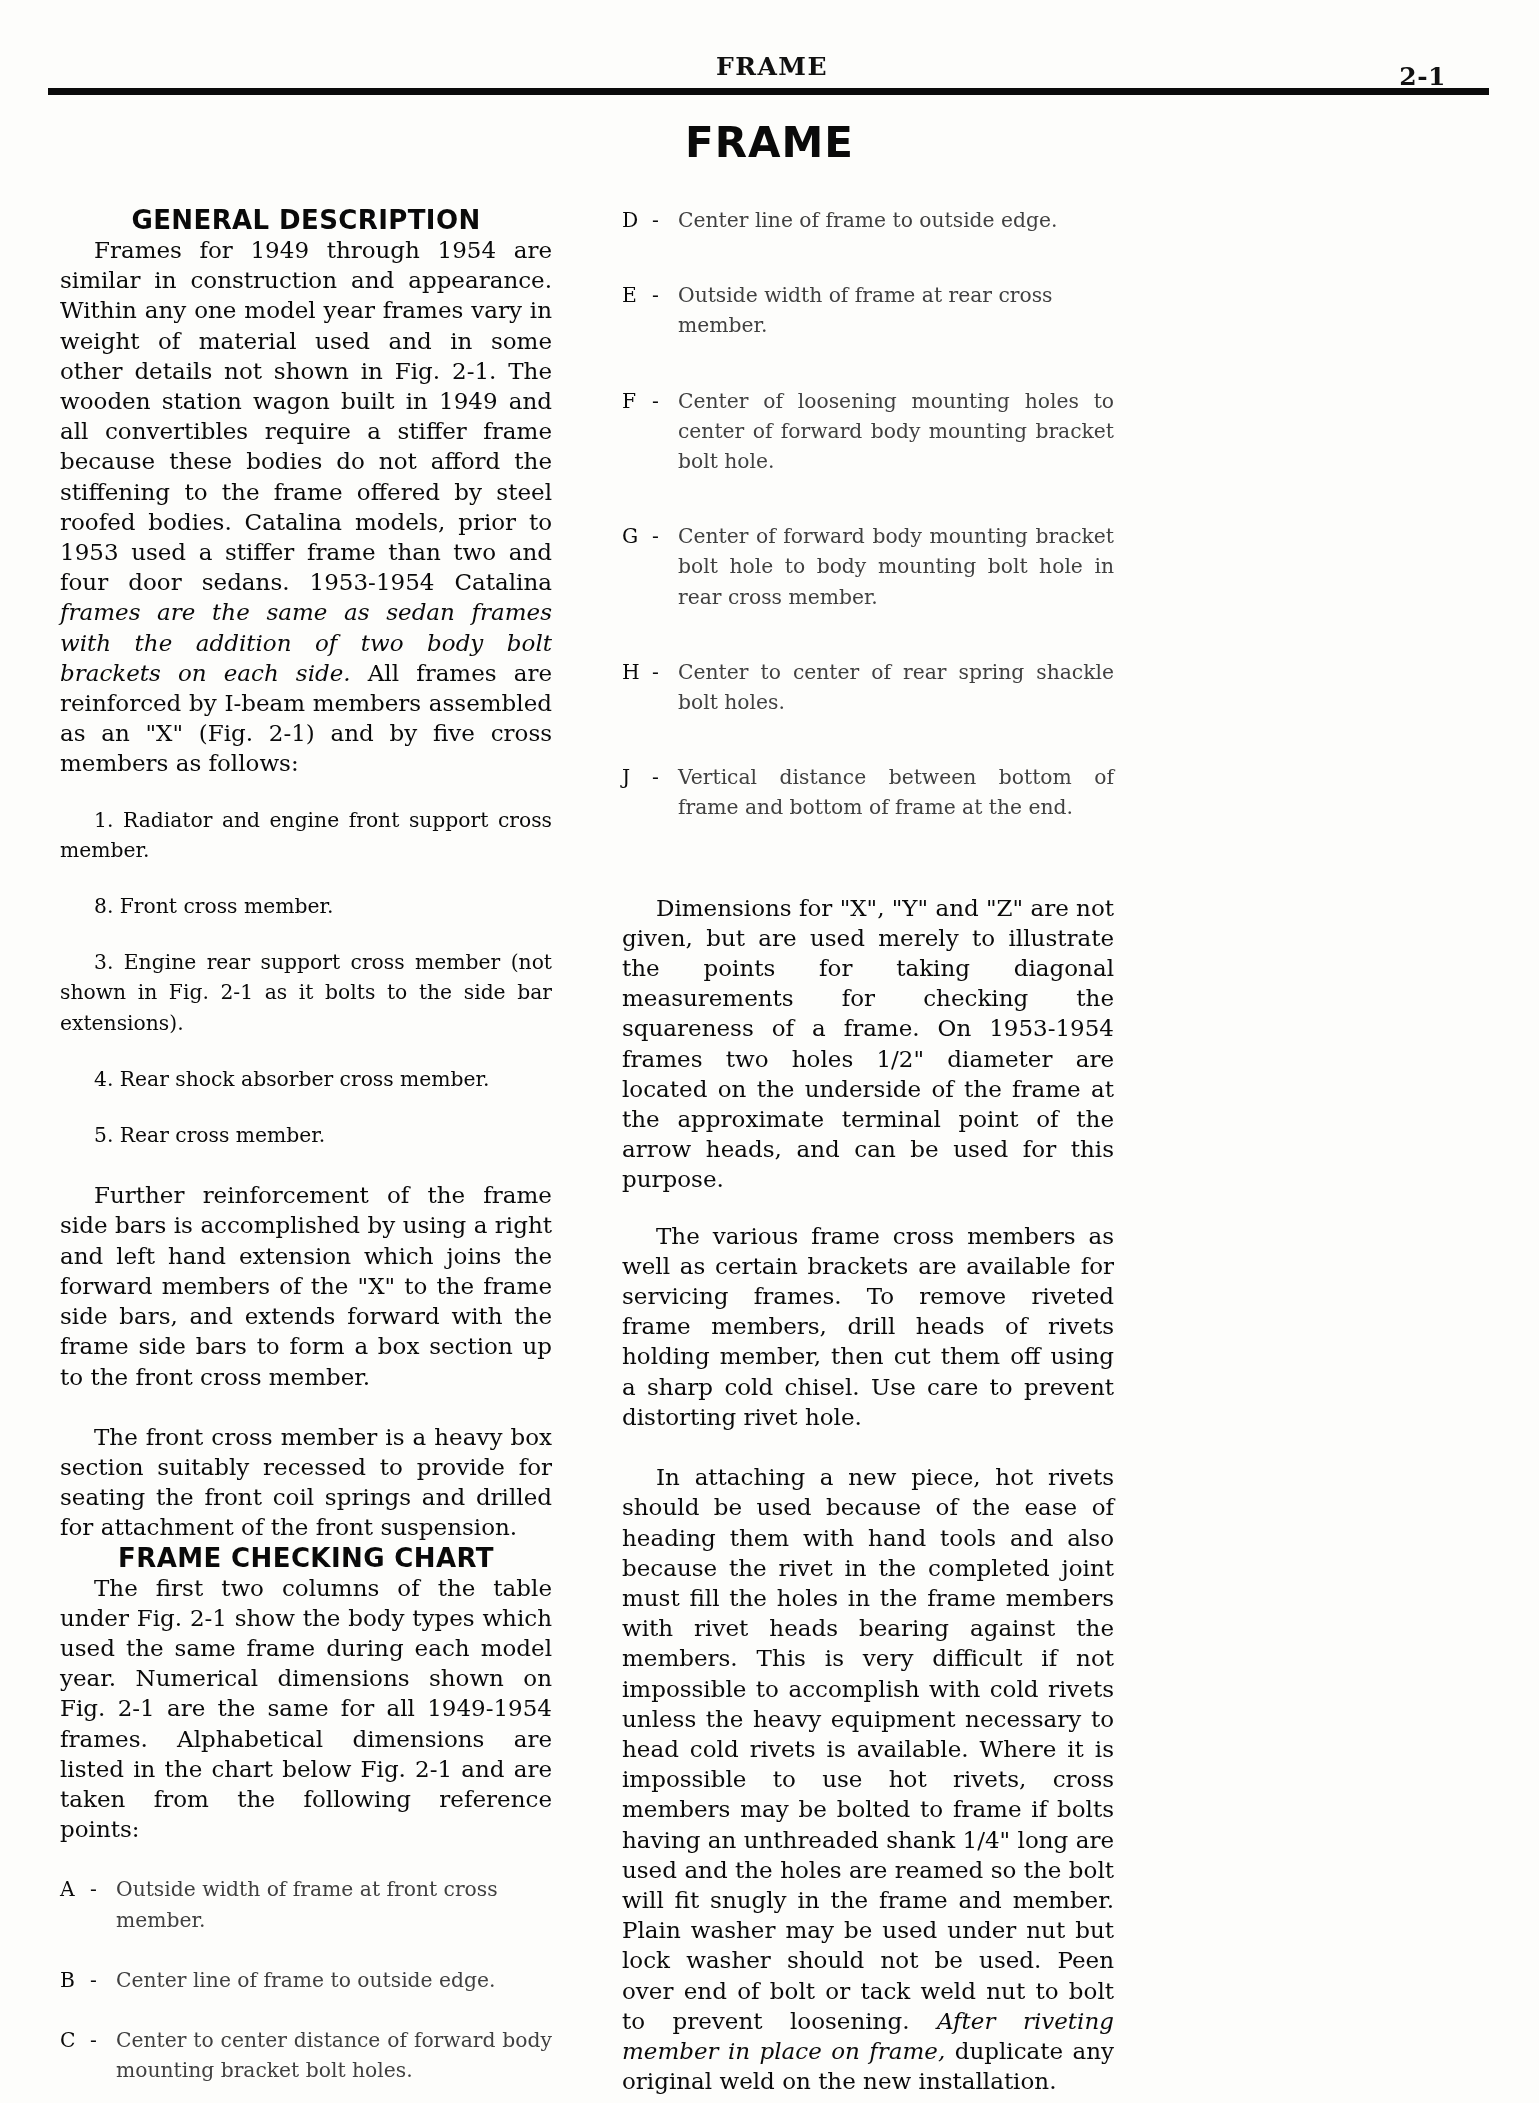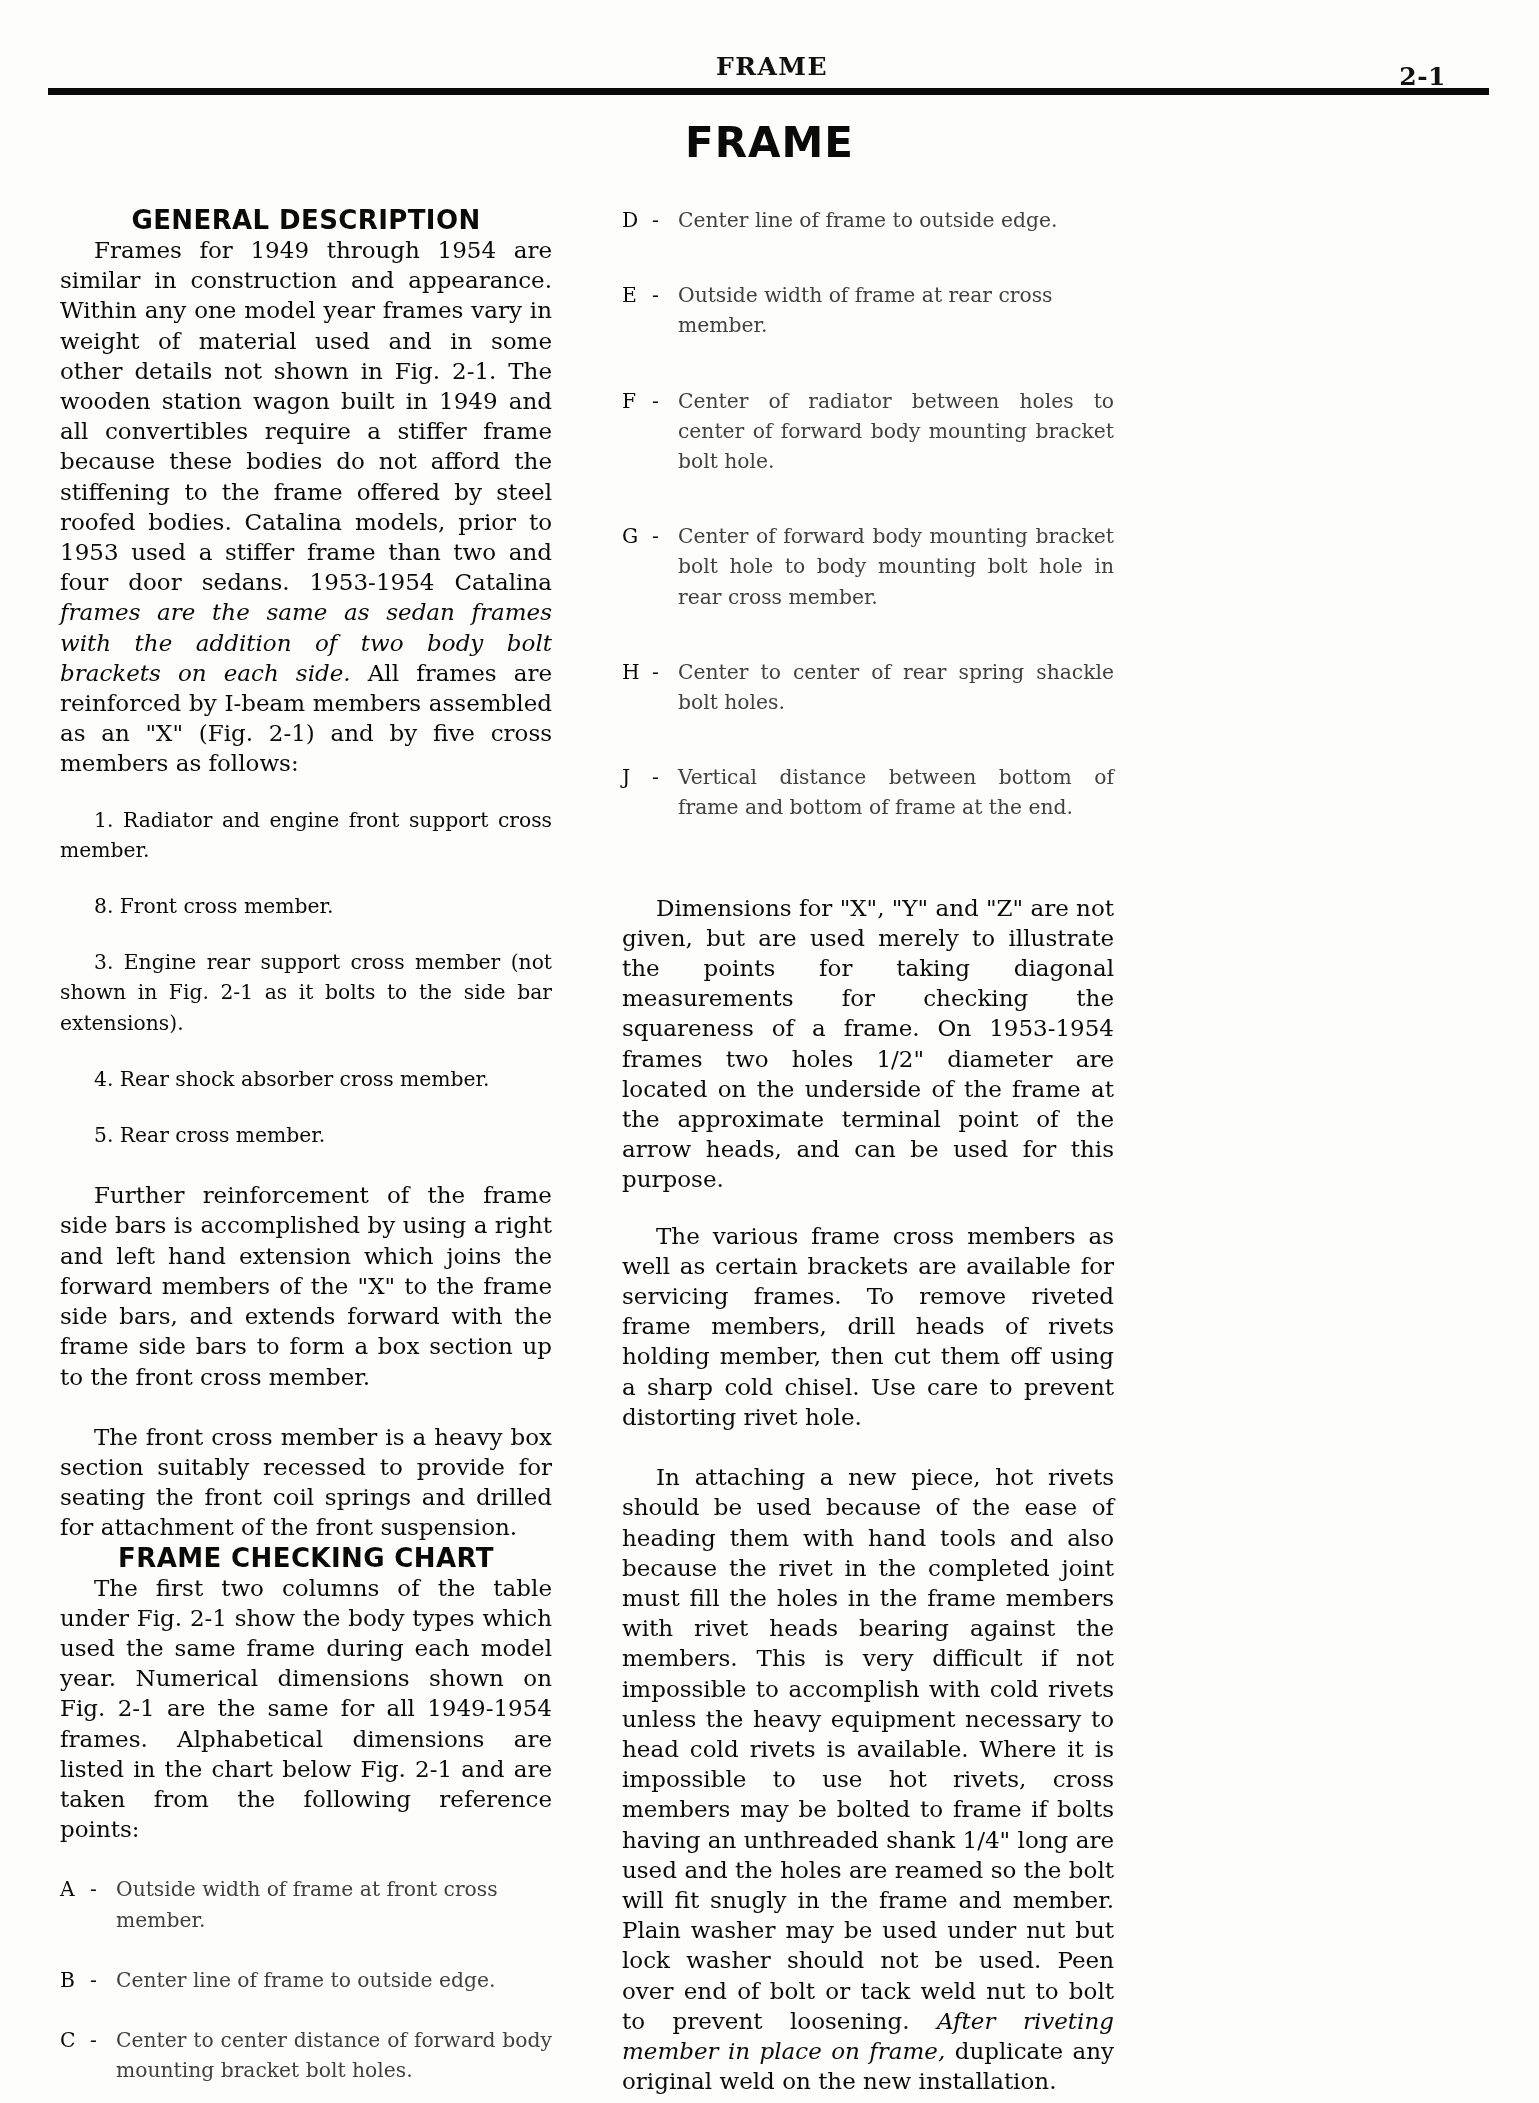--- a/index.html
+++ b/index.html
@@ -199,21 +199,21 @@
       <span class="txt nojust">Center line of frame to outside edge.</span>
     </div>
     <div class="letteritem" style="margin-top:45px">
       <span class="ltr">E</span>
       <span class="dash">-</span>
       <span class="txt nojust">Outside width of frame at rear cross member.</span>
     </div>
     <div class="letteritem" style="margin-top:45px">
       <span class="ltr">F</span>
       <span class="dash">-</span>
-      <span class="txt">Center of radiator between holes to center of forward body mounting bracket bolt hole.</span>
+      <span class="txt">Center of loosening mounting holes to center of forward body mounting bracket bolt hole.</span>
     </div>
     <div class="letteritem" style="margin-top:45px">
       <span class="ltr">G</span>
       <span class="dash">-</span>
       <span class="txt">Center of forward body mounting bracket bolt hole to body mounting bolt hole in rear cross member.</span>
     </div>
     <div class="letteritem" style="margin-top:45px">
       <span class="ltr">H</span>
       <span class="dash">-</span>
       <span class="txt">Center to center of rear spring shackle bolt holes.</span>

